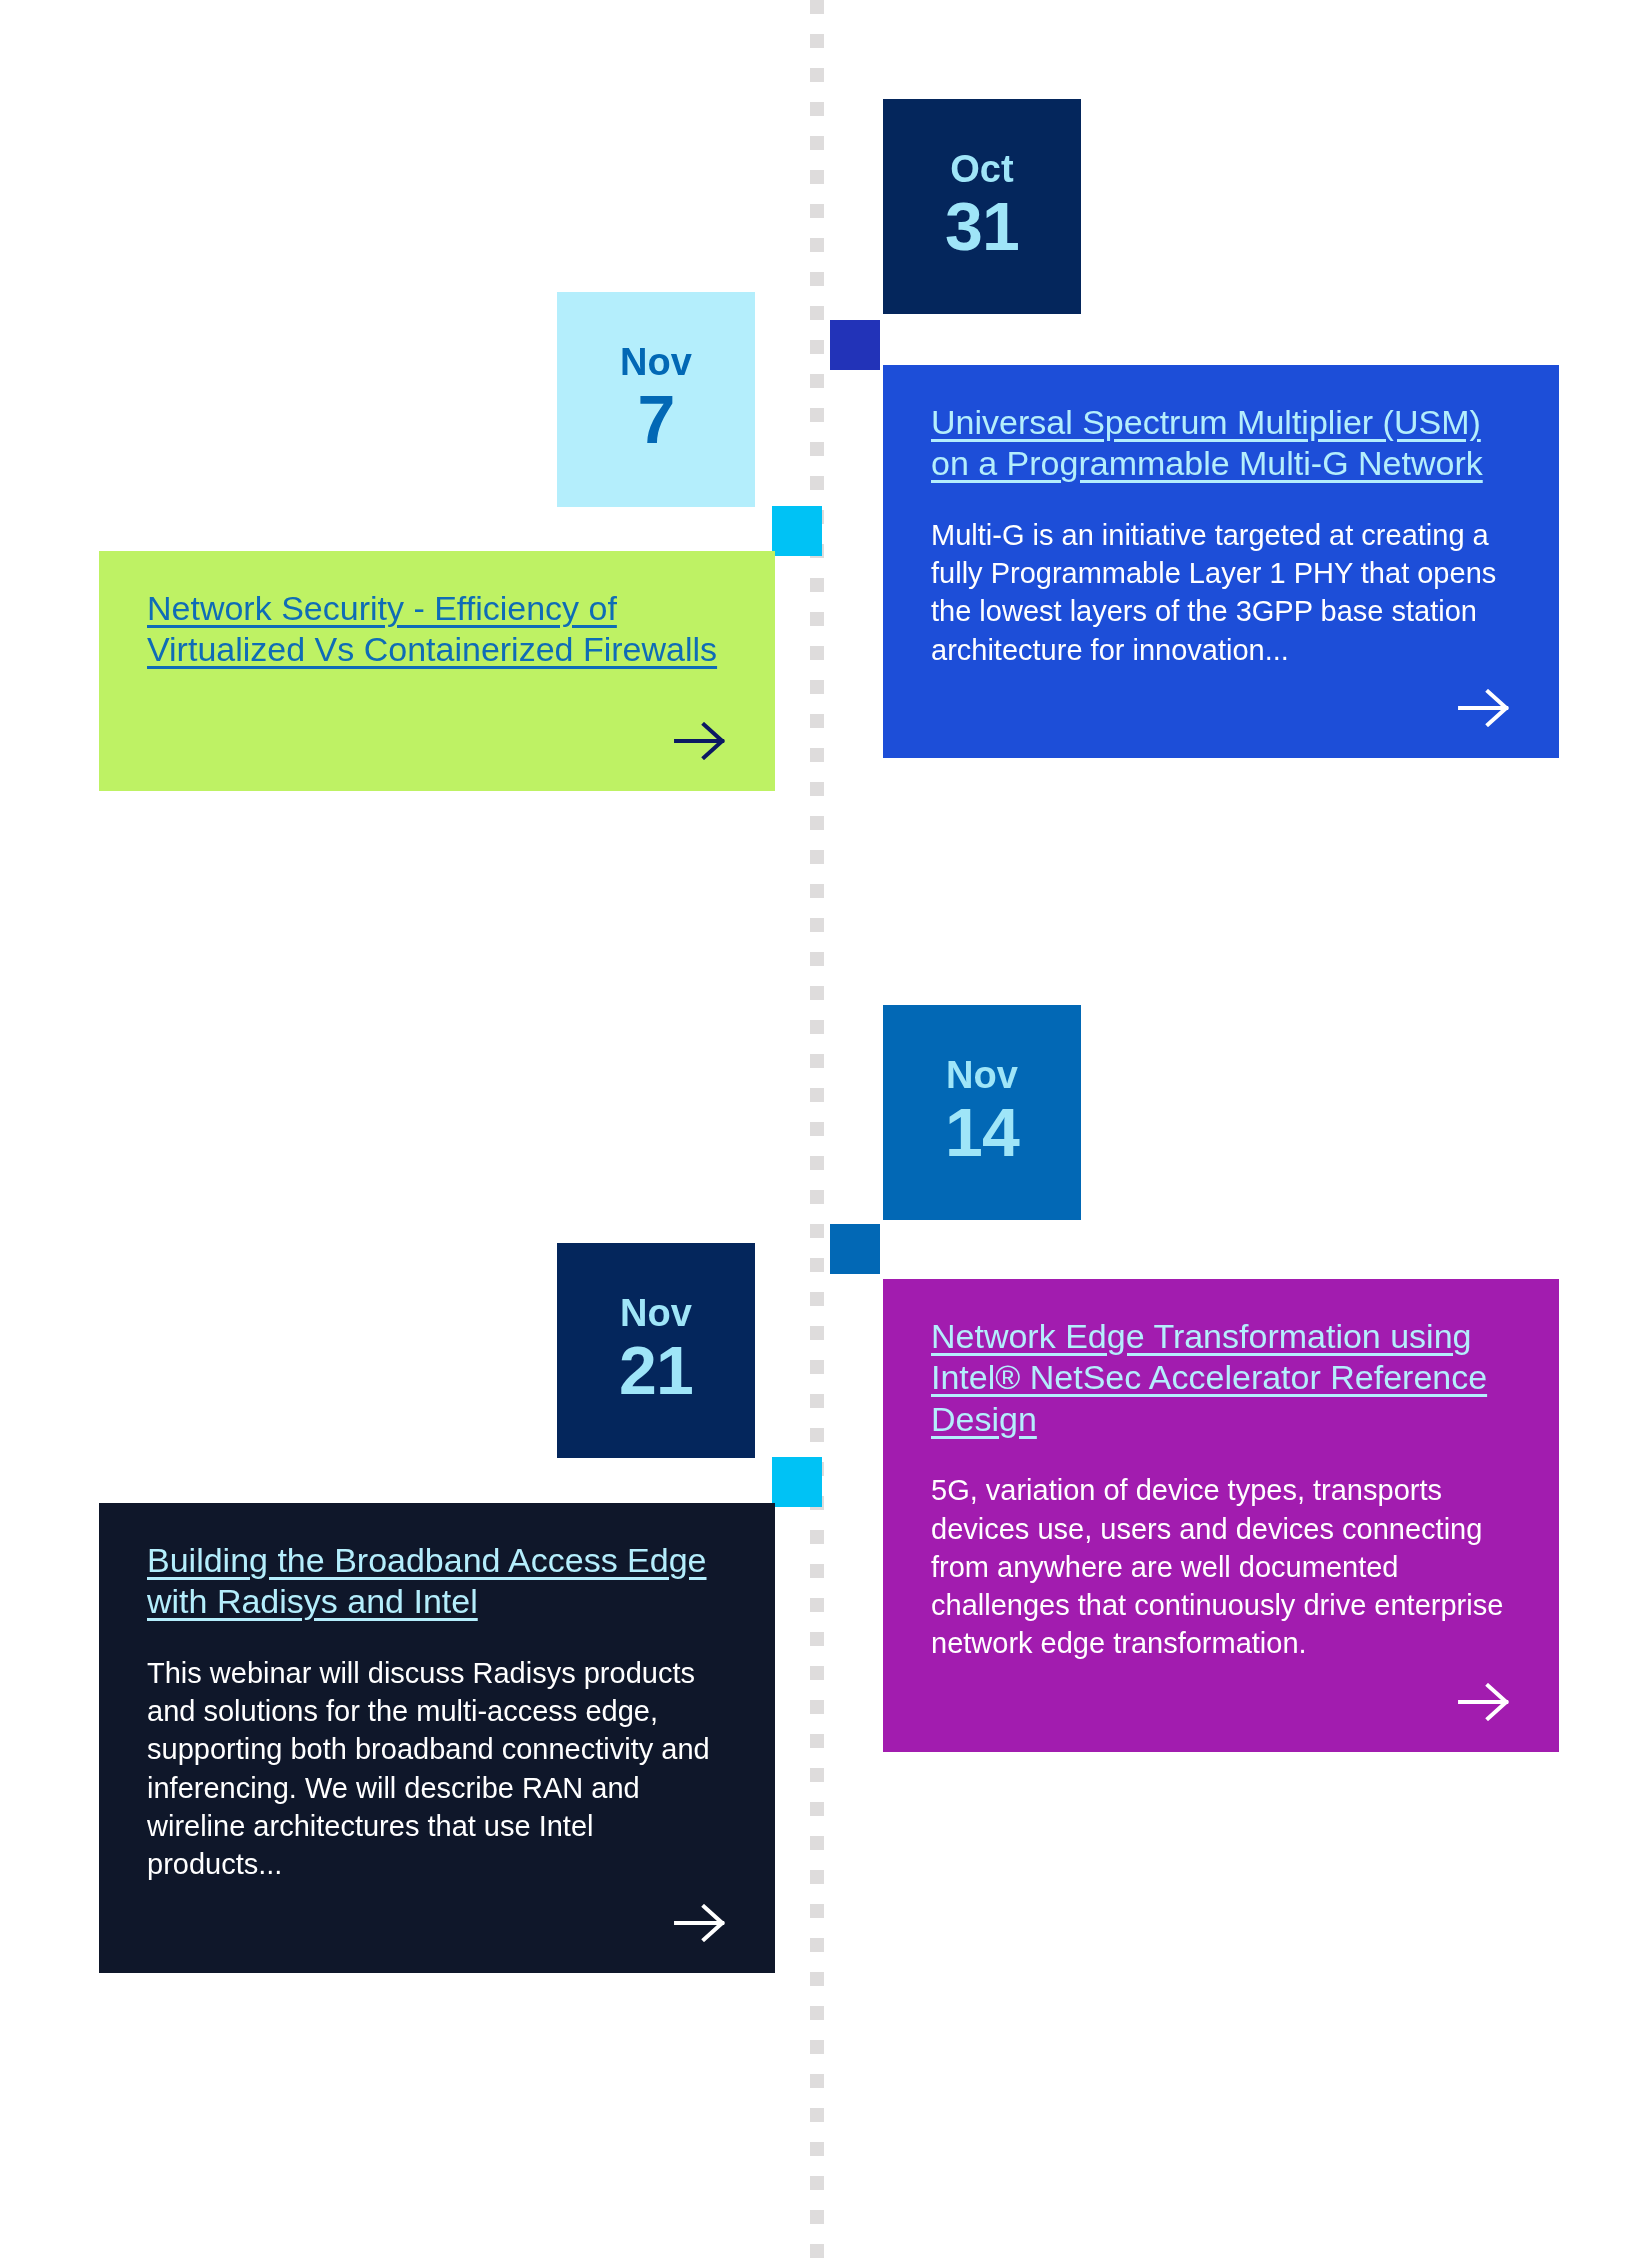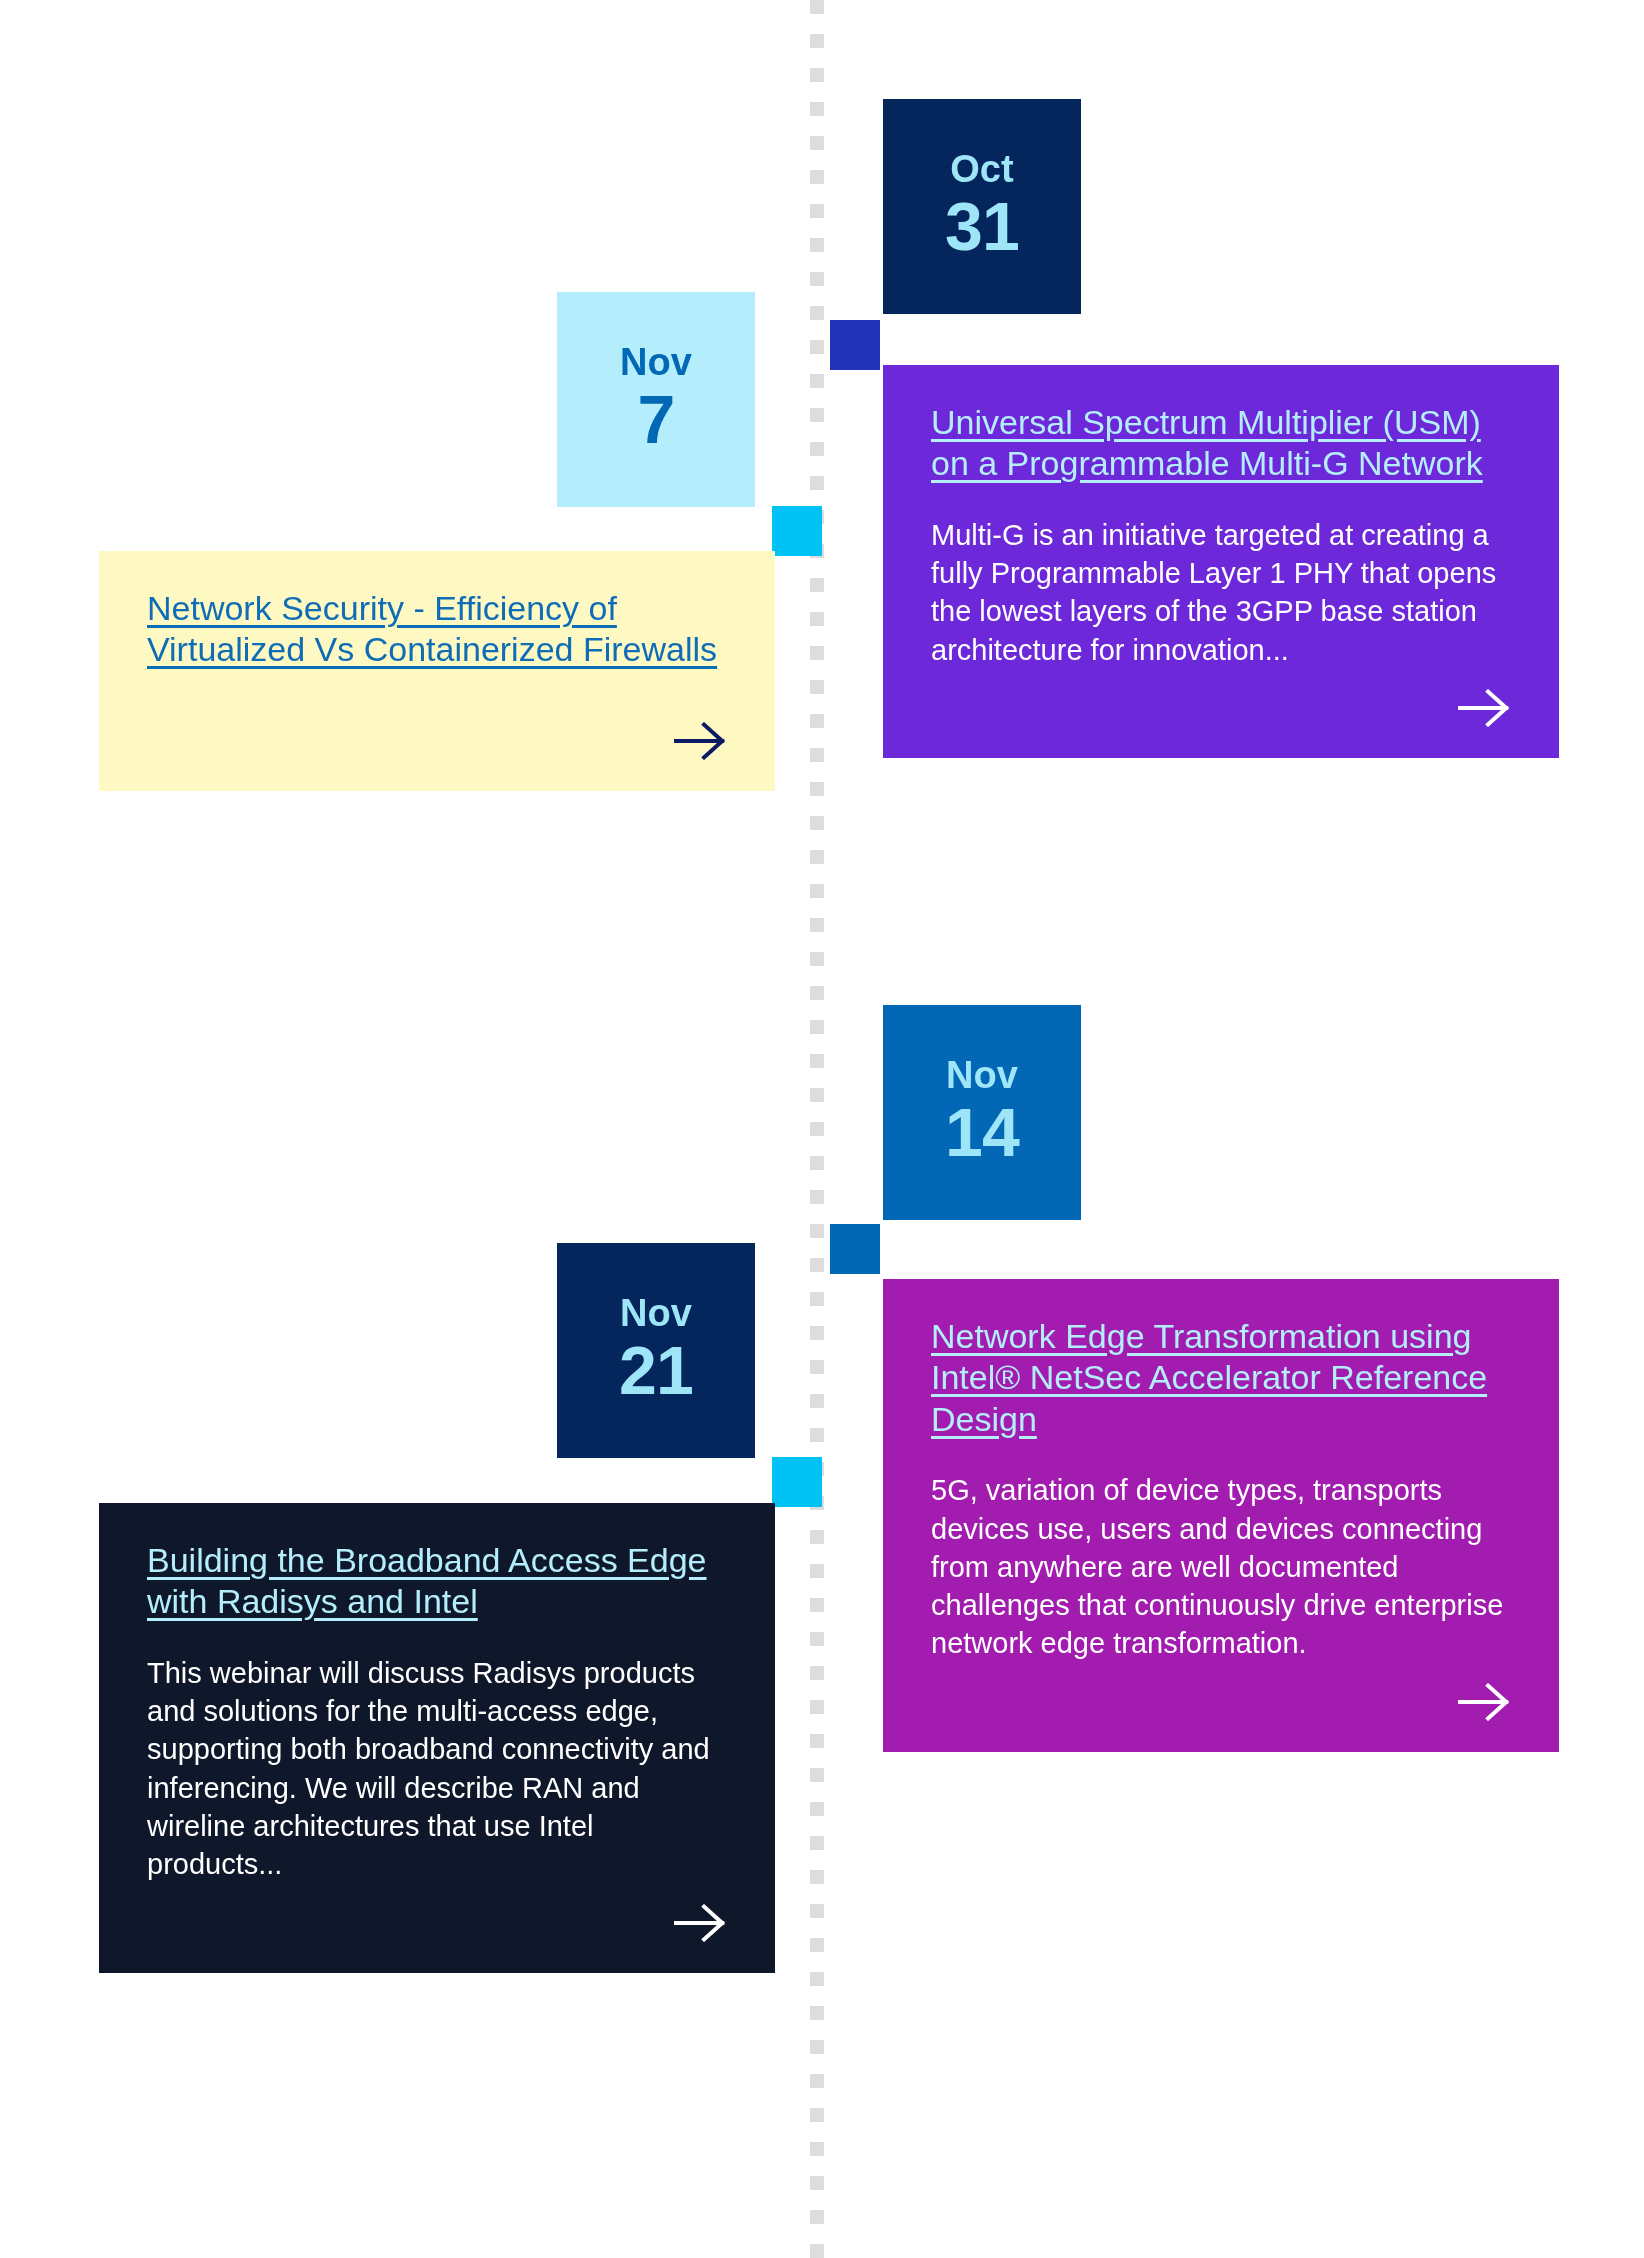--- a/index.html
+++ b/index.html
@@ -107,36 +107,36 @@
 </head>
 <body>
 
 <div id="timeline-spine" style="background-image: linear-gradient(rgb(222, 220, 220) 0px, rgb(222, 220, 220) 13.7px, rgba(0, 0, 0, 0) 13.7px, rgba(0, 0, 0, 0) 34px);"></div>
 
 <div class="date-chip" id="date-chip-0" style="background: rgb(4, 38, 92);">
   <span class="date-month" style="color: rgb(159, 229, 248);">Oct</span>
   <span class="date-day" style="color: rgb(159, 229, 248);">31</span>
 </div>
 <div class="connector" id="connector-0" style="background: rgb(34, 51, 184);"></div>
-<div class="card" id="card-0" style="background: #6d28d9;">
+<div class="card" id="card-0" style="background: #1d4ed8;">
   <a class="card-title" style="color: rgb(180, 238, 252); text-decoration-color: rgb(180, 238, 252);">Universal Spectrum Multiplier (USM) on a Programmable Multi-G Network</a>
   <p class="card-body" style="color: rgb(255, 255, 255);">Multi-G is an initiative targeted at creating a fully Programmable Layer 1 PHY that opens the lowest layers of the 3GPP base station architecture for innovation...</p>
   <span class="card-arrow" style="color: rgb(255, 255, 255);">
     <svg width="53" height="38" viewBox="0 0 58 42" fill="none">
       <path d="M2 21 H53 M33 3 L53 21 L33 39" stroke="currentColor" stroke-width="4.5" stroke-linecap="square" stroke-linejoin="miter"></path>
     </svg>
   </span>
 </div>
 
 <div class="date-chip" id="date-chip-1" style="background: rgb(180, 238, 252);">
   <span class="date-month" style="color: rgb(2, 104, 181);">Nov</span>
   <span class="date-day" style="color: rgb(2, 104, 181);">7</span>
 </div>
 <div class="connector" id="connector-1" style="background: rgb(0, 194, 245);"></div>
-<div class="card" id="card-1" style="background: #fef9c3;">
+<div class="card" id="card-1" style="background: #bef264;">
   <a class="card-title" style="color: rgb(15, 108, 182); text-decoration-color: rgb(15, 108, 182);">Network Security - Efficiency of Virtualized Vs Containerized Firewalls</a>
   <span class="card-arrow" style="color: rgb(11, 26, 99);">
     <svg width="53" height="38" viewBox="0 0 58 42" fill="none">
       <path d="M2 21 H53 M33 3 L53 21 L33 39" stroke="currentColor" stroke-width="4.5" stroke-linecap="square" stroke-linejoin="miter"></path>
     </svg>
   </span>
 </div>
 
 <div class="date-chip" id="date-chip-2" style="background: rgb(2, 104, 181);">
   <span class="date-month" style="color: rgb(159, 229, 248);">Nov</span>

